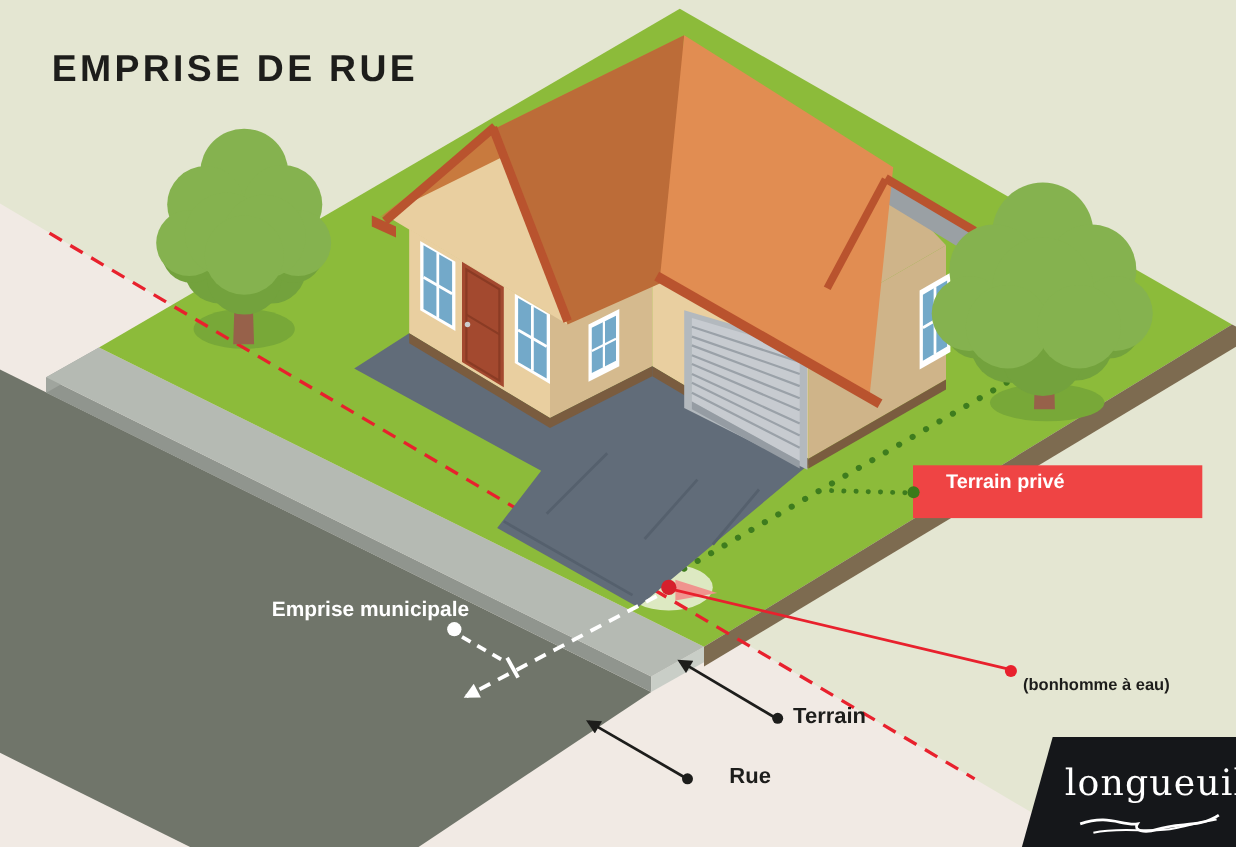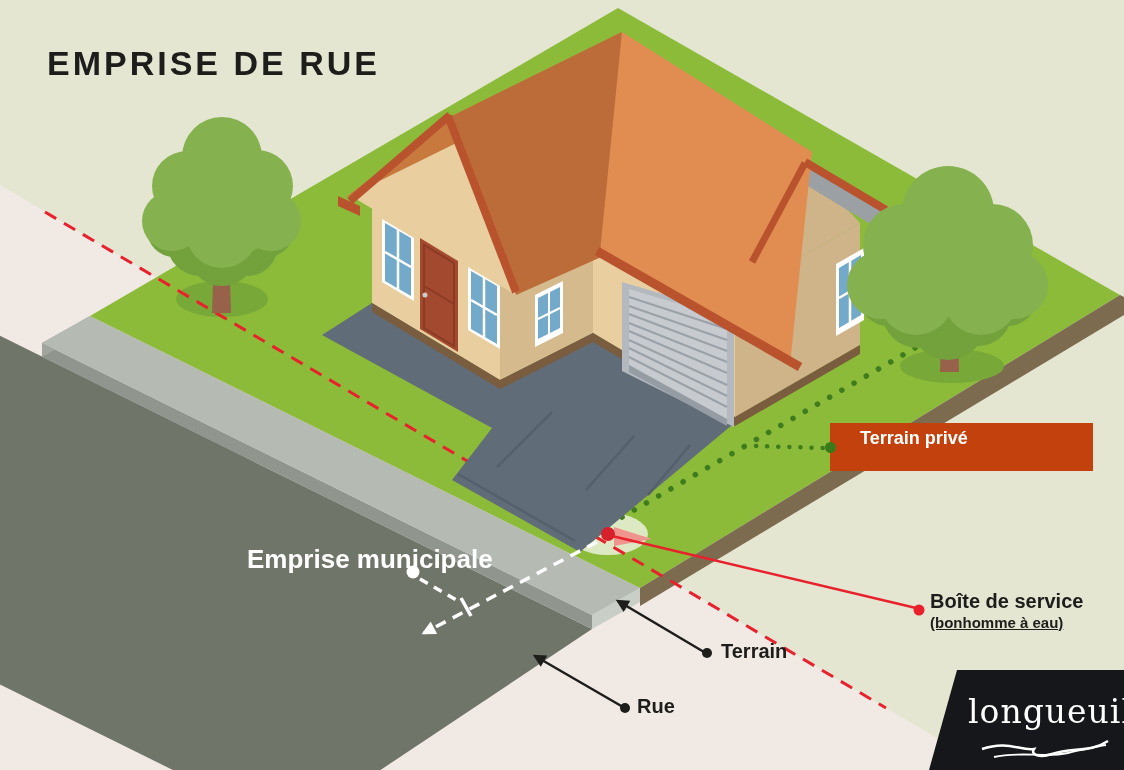--- a/index.html
+++ b/index.html
@@ -8,28 +8,28 @@
     background:#e4e6d2;
     font-family:"Liberation Sans", sans-serif;
   }
   #scene{position:absolute;left:0;top:0;z-index:1;}
   .labels{position:absolute;left:0;top:0;width:980px;height:770px;z-index:2;pointer-events:none;}
   .page-title{
     position:absolute;left:47px;top:44px;
     font-size:34px;font-weight:bold;letter-spacing:3px;color:#1d1d1b;
   }
   .lbl{position:absolute;font-weight:bold;color:#1d1d1b;white-space:nowrap;}
-  .lbl-emprise{left:247px;top:544px;font-size:26px;color:#ffffff;}
+  .lbl-emprise{left:247px;top:544px;font-size:19px;color:#ffffff;}
   .lbl-trottoir{left:721px;top:640px;font-size:20px;}
-  .lbl-rue{left:637px;top:695px;font-size:20px;}
+  .lbl-rue{left:663px;top:695px;font-size:20px;}
   .lbl-boite{left:930px;top:590px;font-size:20px;}
-  .lbl-boite-sub{left:930px;top:614px;font-size:15px;text-decoration:underline;}
+  .lbl-boite-sub{left:930px;top:614px;font-size:15px;}
   .terrain-box{
     position:absolute;left:830px;top:423px;width:263px;height:48px;
-    background:#c2410c;color:#ffffff;box-sizing:border-box;
+    background:#ef4444;color:#ffffff;box-sizing:border-box;
     padding:5px 0 0 30px;
   }
   .terrain-box .tab{
     position:absolute;left:-5px;top:19px;width:11px;height:11px;border-radius:50%;
     background:#3b7a1a;
   }
   .terrain-box .t1{font-size:18px;font-weight:bold;line-height:20px;}
   .terrain-box .t2{font-size:14px;font-weight:bold;line-height:17px;}
   .logo-text{
     position:absolute;left:968px;top:692px;width:152px;text-align:center;
@@ -241,21 +241,20 @@
 
 <div class="labels">
   <div class="page-title">EMPRISE DE RUE</div>
 
   <div class="lbl lbl-emprise">Emprise municipale</div>
 
   <div class="lbl lbl-trottoir">Terrain</div>
 
   <div class="lbl lbl-rue">Rue</div>
 
-  <div class="lbl lbl-boite">Boîte de service</div>
   <div class="lbl lbl-boite-sub">(bonhomme à eau)</div>
 
   <div class="terrain-box">
     <span class="tab"></span>
     <div class="t1">Terrain privé</div>
   </div>
 
   <div class="logo-text">longueuil</div>
 </div>
 

